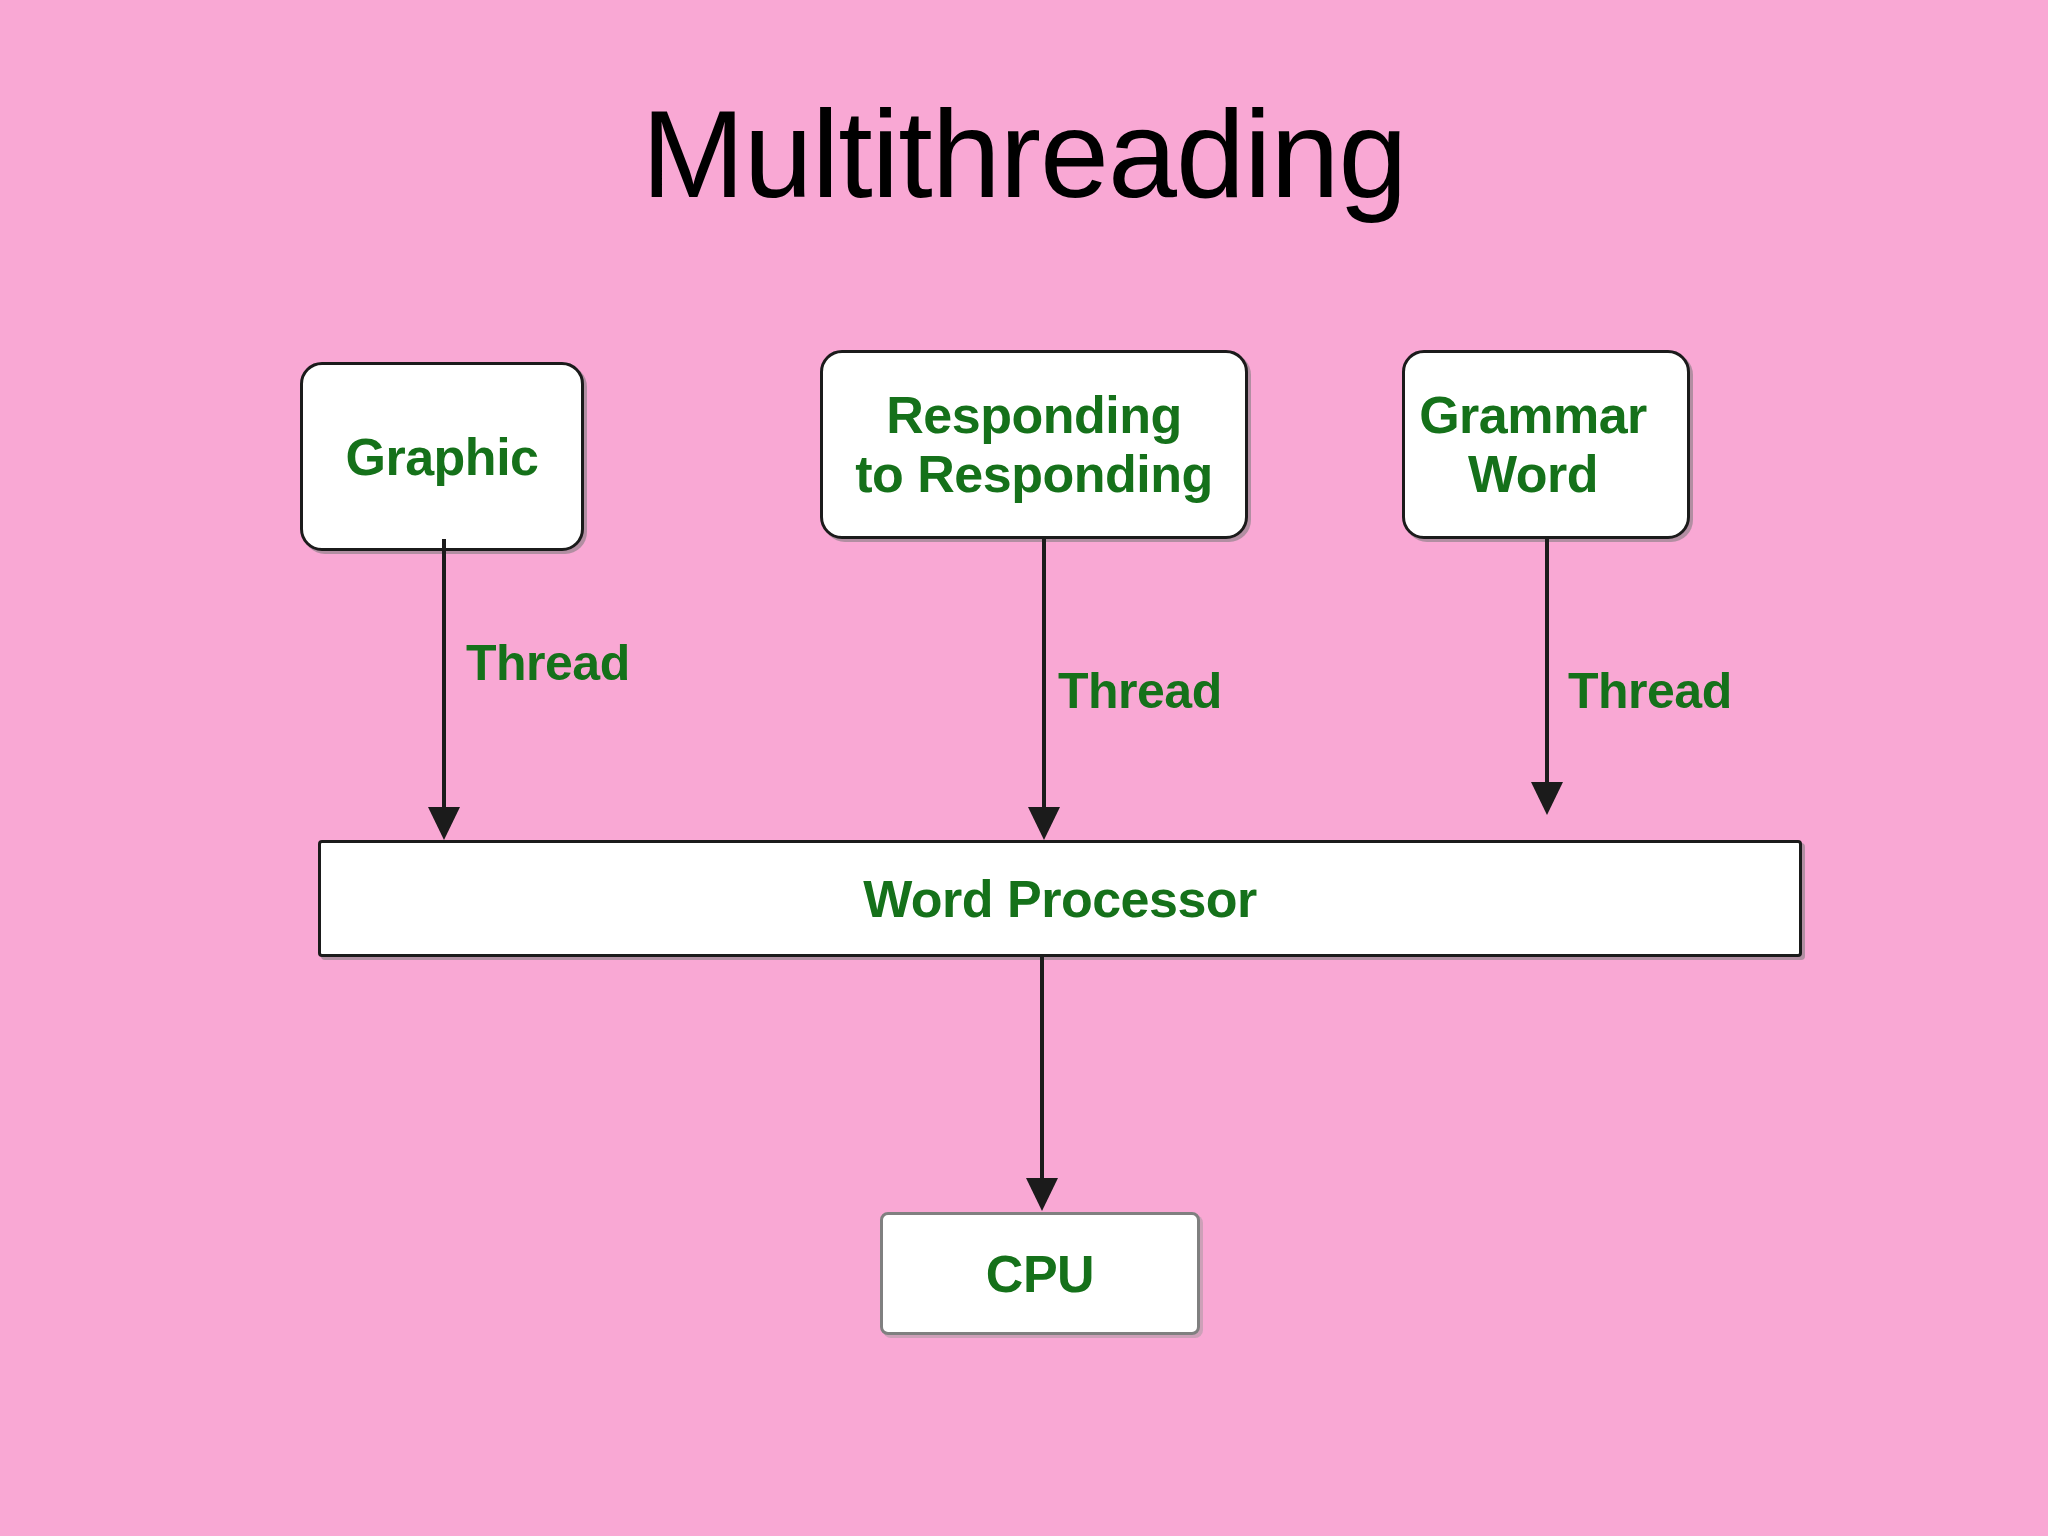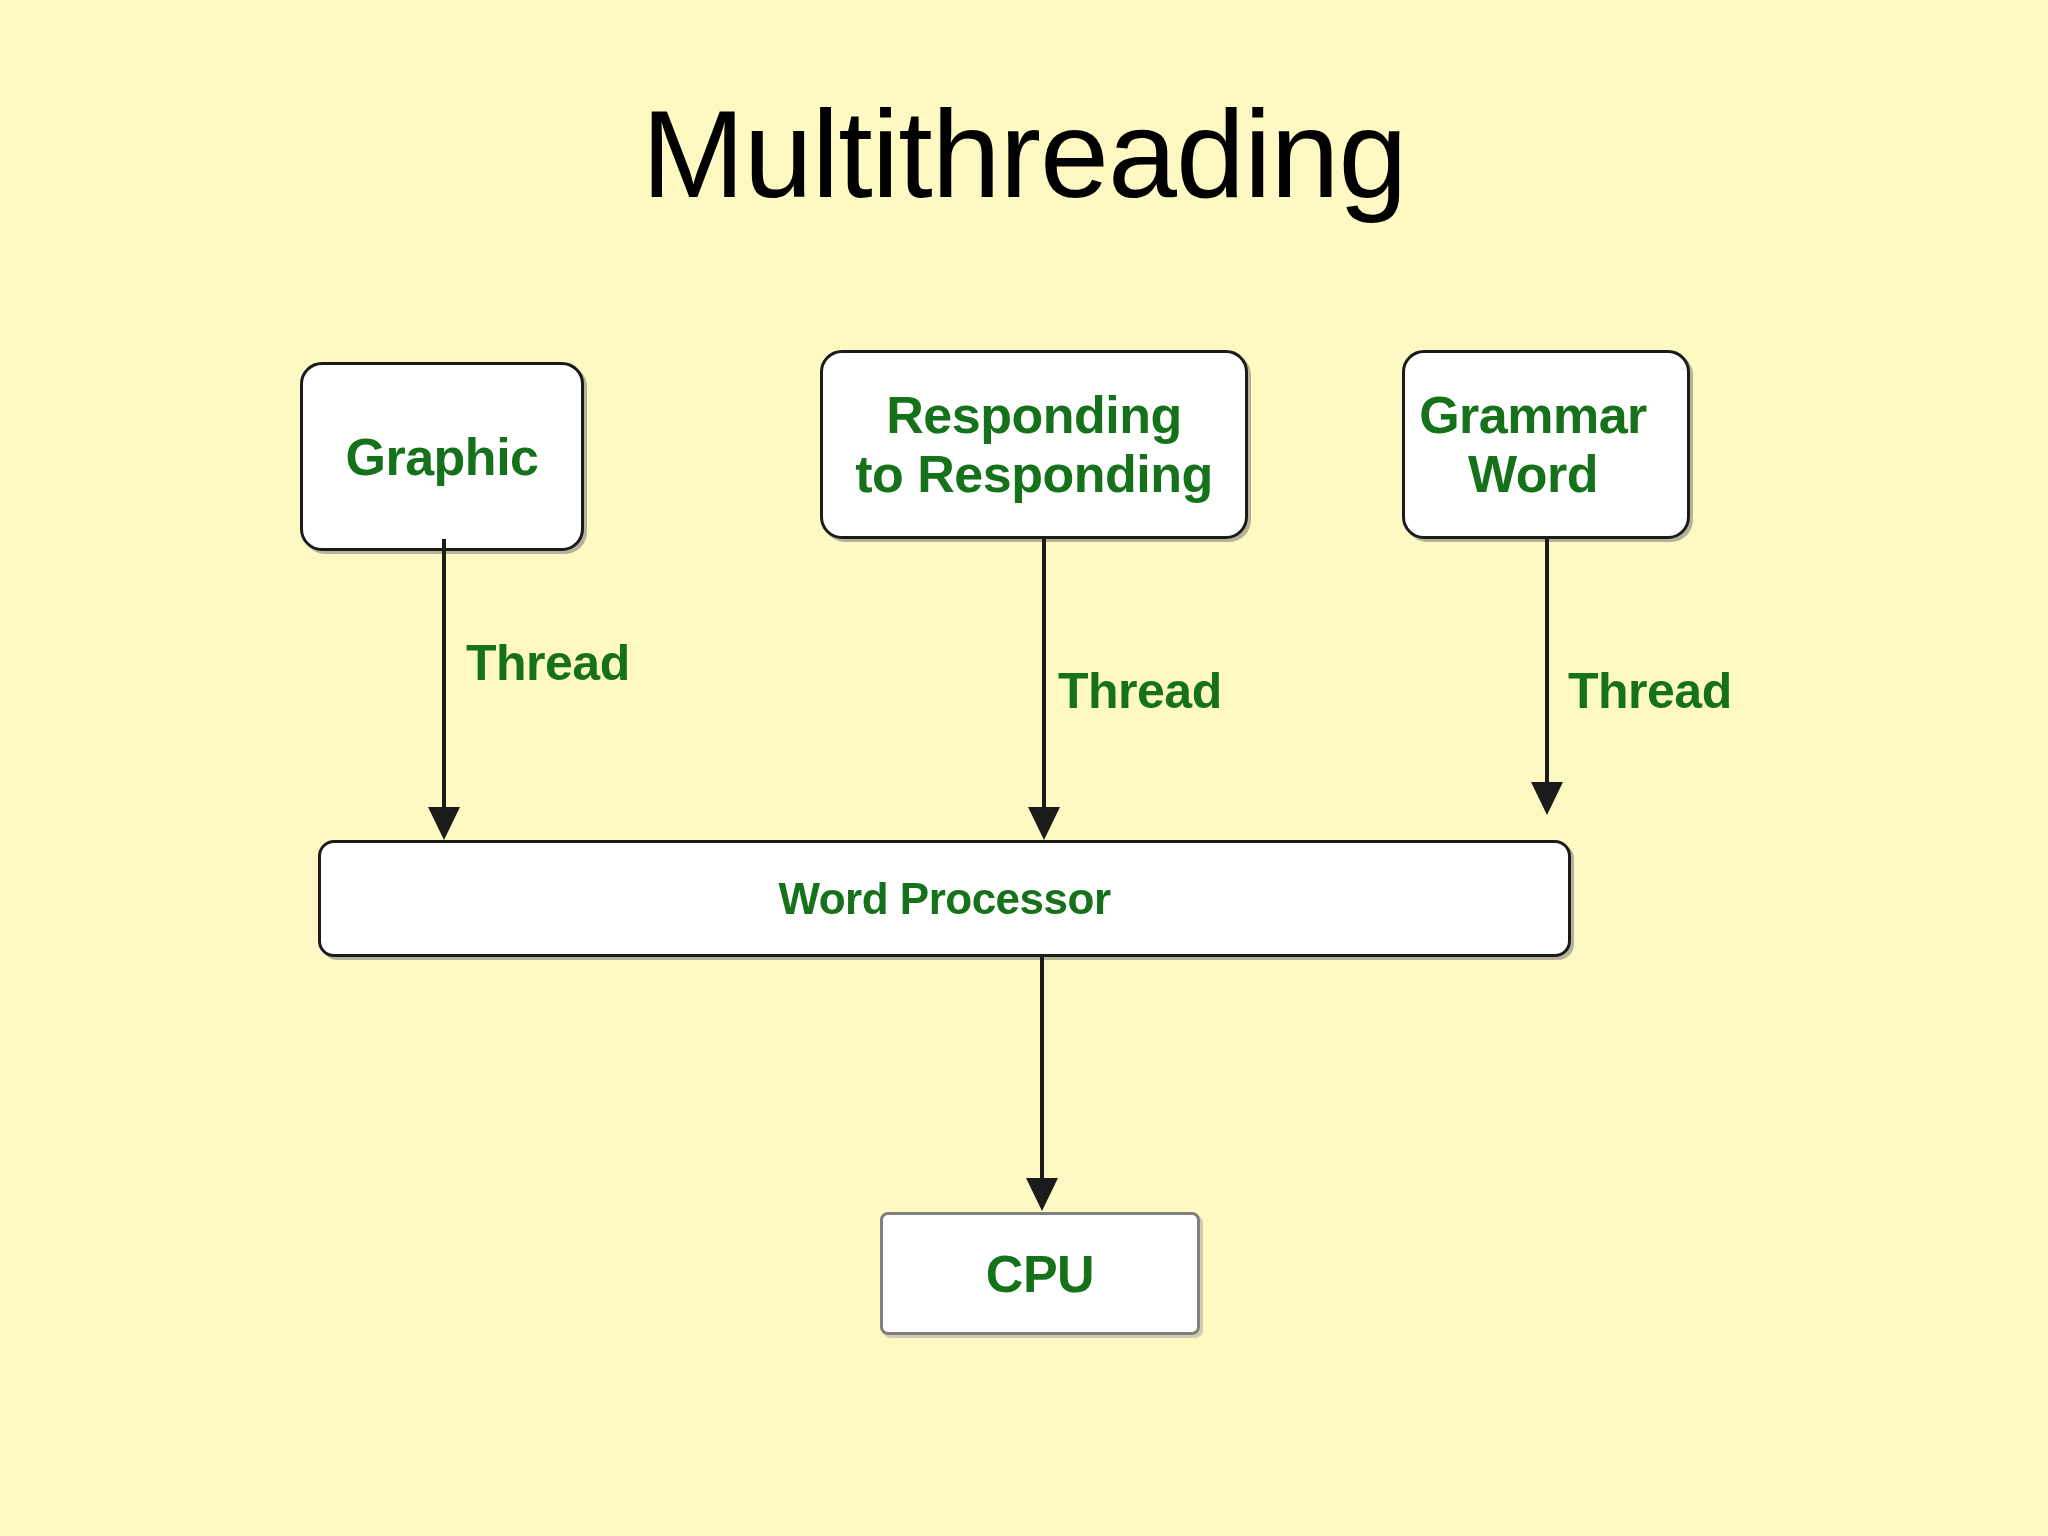--- a/index.html
+++ b/index.html
@@ -4,21 +4,21 @@
 <style>
   html, body {
     margin: 0;
     padding: 0;
     background: #ffffff;
   }
   #canvas {
     position: relative;
     width: 2048px;
     height: 1536px;
-    background: #fef9c3;
+    background: #f9a8d4;
     overflow: hidden;
     font-family: "Liberation Sans", "DejaVu Sans", sans-serif;
   }
 
   
   #title {
     position: absolute;
     left: 0;
     top: 92px;
     width: 2048px;
@@ -75,23 +75,23 @@
     white-space: nowrap;
   }
   #box-grammar .node-label {
     display: block;
     width: 340px;
     margin-left: -26px;
   }
 
   
   #box-wordprocessor {
-    left: 318px; top: 840px; width: 1253px; height: 117px;
-    font-size: 44px;
-    border-radius: 16px;
+    left: 318px; top: 840px; width: 1484px; height: 117px;
+    font-size: 52px;
+    border-radius: 4px;
   }
 
   
   #box-cpu {
     left: 880px; top: 1212px; width: 320px; height: 123px;
     font-size: 52px;
   }
 
   
   .arrow {

